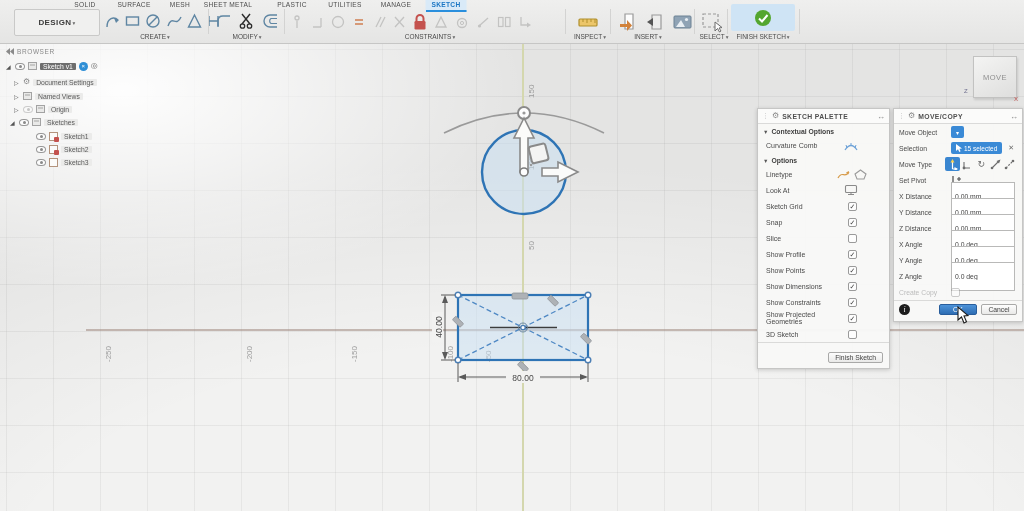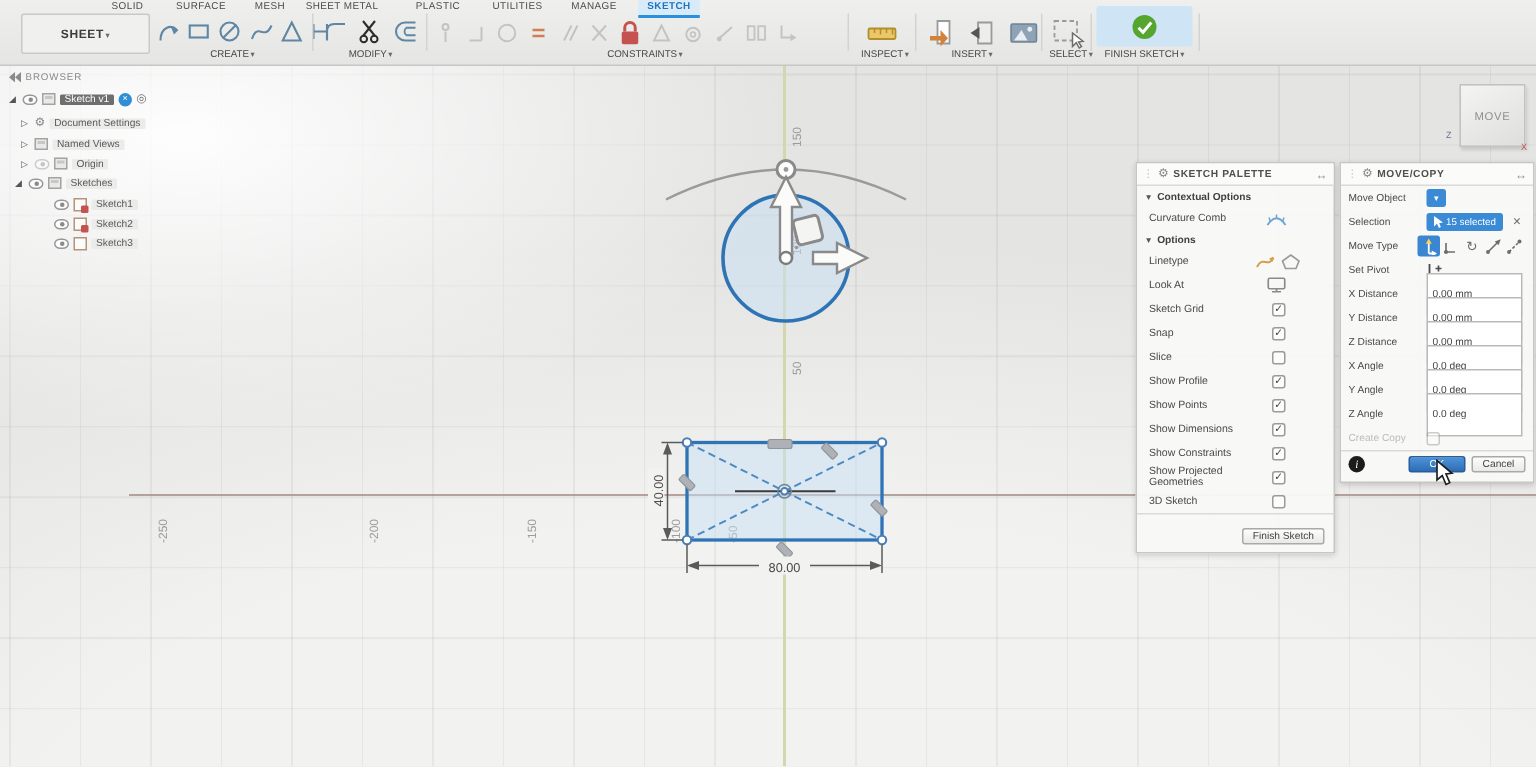--- a/index.html
+++ b/index.html
@@ -171,21 +171,21 @@
   </svg>
 
   <div id="viewcube">
     <span>MOVE</span>
   </div>
   <span class="vc-lab" style="left:964px; top:88px; color:#6f6f8f;">Z</span>
   <span class="vc-lab" style="left:1014px; top:96px; color:#c0504d;">X</span>
 
   <div id="toolbar">
     <div id="design-btn">
-      <span>SHEET</span>
+      <span>DESIGN</span>
       <span class="cap"></span>
     </div>
 
     <span class="tab" style="left:85px;">SOLID</span>
     <span class="tab" style="left:134px;">SURFACE</span>
     <span class="tab" style="left:180px;">MESH</span>
     <span class="tab" style="left:228px;">SHEET METAL</span>
     <span class="tab" style="left:292px;">PLASTIC</span>
     <span class="tab" style="left:345px;">UTILITIES</span>
     <span class="tab" style="left:396px;">MANAGE</span>

